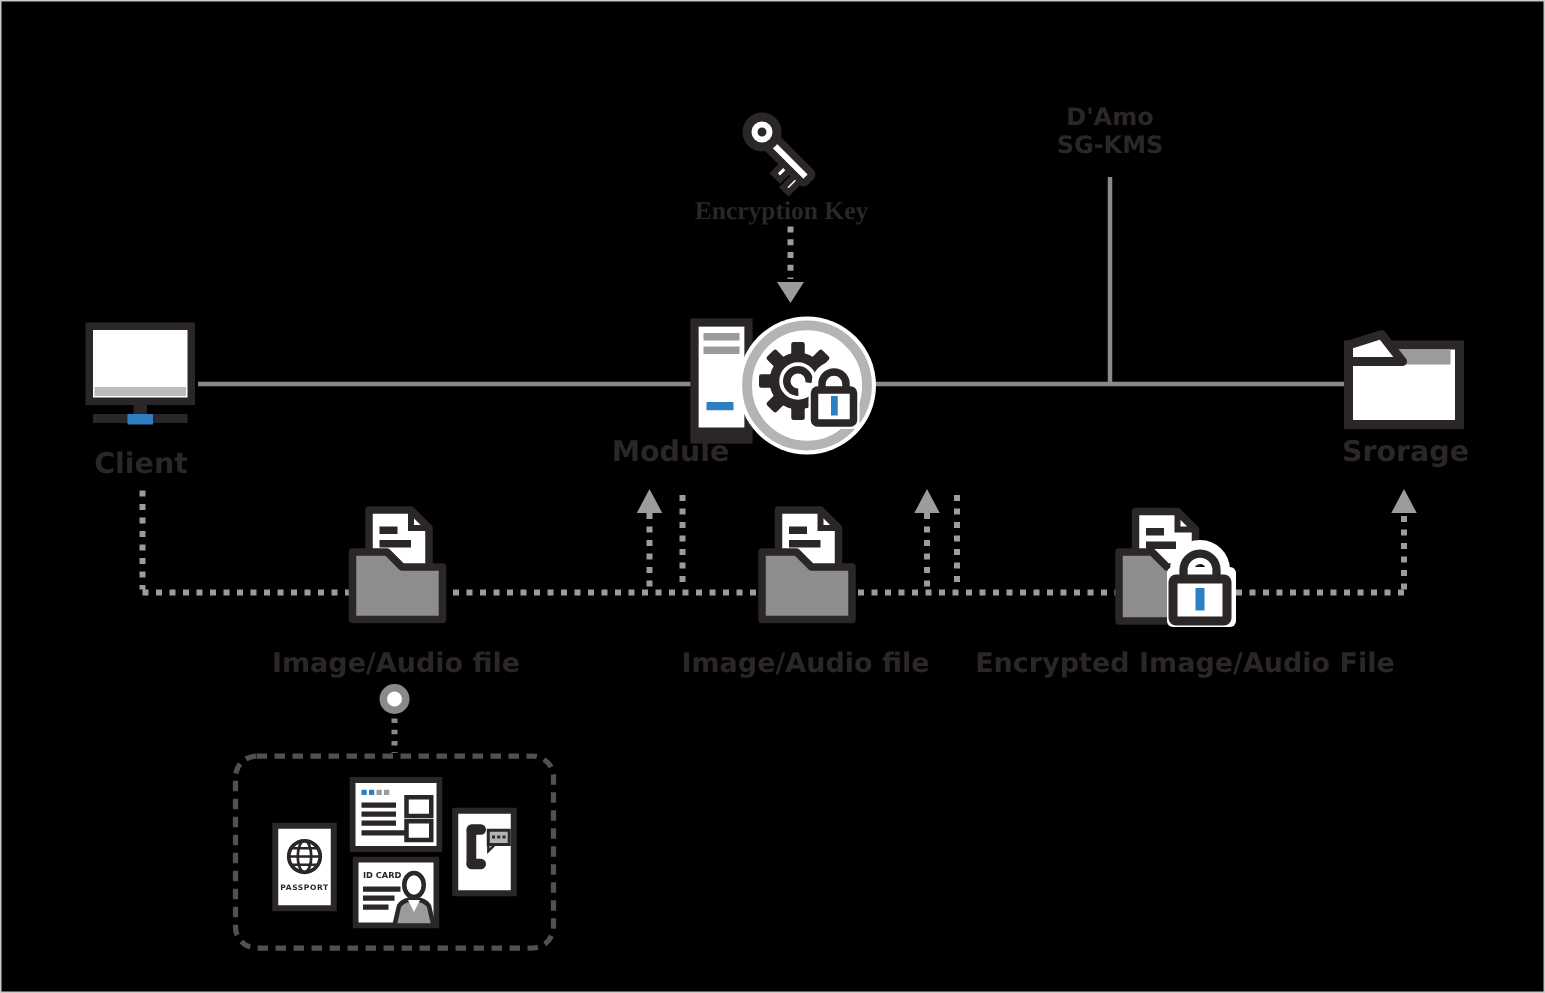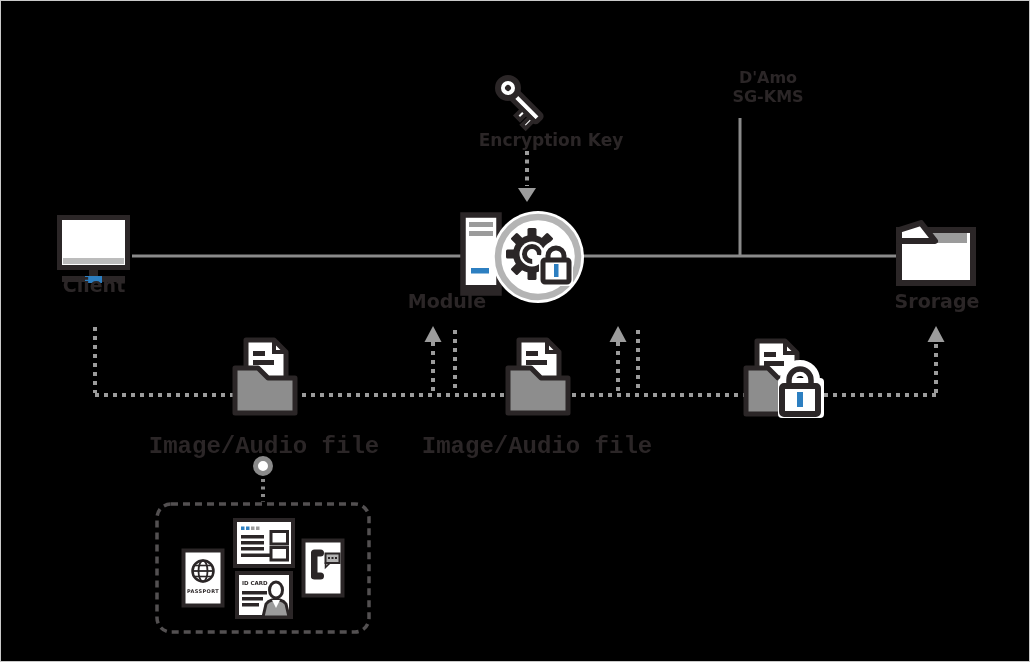--- a/index.html
+++ b/index.html
@@ -8,23 +8,23 @@
     box-shadow:inset 0 0 0 1px #c9c9c9;overflow:hidden;
     font-family:"DejaVu Sans","Liberation Sans",sans-serif;
   }
   .overlay{position:absolute;left:0;top:0;}
   .node{position:absolute;}
   .lbl{
     position:absolute;transform:translateX(-50%);
     color:#2b2627;font-weight:bold;white-space:nowrap;line-height:1.05;
   }
   .lbl-node{font-size:19px;}
-  .lbl-file{font-size:24px;font-family:Liberation Mono, monospace;}
+  .lbl-file{font-size:18px;}
   .lbl-key{font-size:17px;}
-  .lbl-kms{font-size:16px;text-align:center;line-height:19px;margin-left:28px;}
+  .lbl-kms{font-size:16px;text-align:center;line-height:19px;}
 </style>
 </head>
 <body>
 
 <div class="canvas">
 
   <svg class="overlay" width="1030" height="662">
 
     <line x1="132" y1="256" x2="898" y2="256" stroke="#8a8a8a" stroke-width="3"></line>
     <line x1="740" y1="118" x2="740" y2="256" stroke="#8a8a8a" stroke-width="3"></line>
@@ -53,21 +53,21 @@
 
   <div class="node" style="left:56px;top:214px;">
     <svg width="76" height="70" viewBox="0 0 76 70">
       <rect x="3.5" y="3.5" width="68" height="50" fill="#ffffff" stroke="#2b2627" stroke-width="5"></rect>
       <rect x="7" y="44" width="61" height="6" fill="#bcbcbc"></rect>
       <rect x="33" y="56" width="9" height="7" fill="#2b2627"></rect>
       <rect x="6" y="62" width="63" height="6" fill="#2b2627"></rect>
       <rect x="29" y="62" width="17" height="7" fill="#2d7fc1"></rect>
     </svg>
   </div>
-  <div class="lbl lbl-node" style="left:94px;top:276px;">Client</div>
+  <div class="lbl lbl-node" style="left:94px;top:300px;">Client</div>
 
   <div class="node" style="left:460px;top:212px;">
     <svg width="42" height="84" viewBox="0 0 42 84">
       <rect x="3" y="3" width="36" height="78" fill="#ffffff" stroke="#2b2627" stroke-width="5.5"></rect>
       <rect x="9" y="10" width="24" height="5" fill="#9b9b9b"></rect>
       <rect x="9" y="19" width="24" height="5" fill="#9b9b9b"></rect>
       <rect x="11" y="56" width="18" height="5.5" fill="#2d7fc1"></rect>
       <rect x="3" y="73" width="36" height="8" fill="#2b2627"></rect>
     </svg>
   </div>
@@ -112,21 +112,21 @@
     <svg width="76" height="72" viewBox="0 0 76 72">
       <g transform="translate(8,6) rotate(45 12 12)">
         <rect x="18" y="8" width="38" height="9" rx="2" fill="#ffffff" stroke="#2b2627" stroke-width="5"></rect>
         <rect x="37" y="17" width="6" height="9" fill="#ffffff" stroke="#2b2627" stroke-width="4"></rect>
         <rect x="48" y="17" width="5" height="11" fill="#ffffff" stroke="#2b2627" stroke-width="4"></rect>
         <circle cx="12" cy="12" r="10" fill="#ffffff" stroke="#2b2627" stroke-width="6"></circle>
         <circle cx="12" cy="12" r="3" fill="#2b2627"></circle>
       </g>
     </svg>
   </div>
-  <div class="lbl lbl-key" style="left:551px;top:132px;">Encryption Key</div>
+  <div class="lbl lbl-key" style="left:521px;top:132px;font-family:Liberation Serif, serif;">Encryption Key</div>
 
   <div class="node" style="left:232px;top:336px;">
     <svg width="66" height="82" viewBox="0 0 66 82">
       <path d="M14,4 H42 L54,16 V50 H14 Z" fill="#ffffff" stroke="#2b2627" stroke-width="5" stroke-linejoin="round"></path>
       <path d="M42,4 V16 H54" fill="none" stroke="#2b2627" stroke-width="4"></path>
       <rect x="21" y="15" width="12" height="5" fill="#2b2627"></rect>
       <rect x="21" y="24" width="21" height="5" fill="#2b2627"></rect>
       <polygon points="3,32 26,32 36,42 63,42 63,77 3,77" fill="#8d8d8d" stroke="#2b2627" stroke-width="5" stroke-linejoin="round"></polygon>
     </svg>
   </div>
@@ -150,20 +150,21 @@
       <rect x="22" y="18" width="12" height="5" fill="#2b2627"></rect>
       <rect x="22" y="27" width="20" height="5" fill="#2b2627"></rect>
       <polygon points="4,34 26,34 36,44 56,44 56,80 4,80" fill="#8d8d8d" stroke="#2b2627" stroke-width="5" stroke-linejoin="round"></polygon>
       <path d="M46,52 v-6 a12,12 0 0 1 24,0 v6" fill="none" stroke="#ffffff" stroke-width="16"></path>
       <rect x="36" y="44" width="46" height="40" rx="4" fill="#ffffff"></rect>
       <path d="M47,52 v-6 a11,11 0 0 1 22,0 v6" fill="none" stroke="#2b2627" stroke-width="5.5"></path>
       <rect x="40" y="52" width="36" height="28" rx="2" fill="#ffffff" stroke="#2b2627" stroke-width="6"></rect>
       <rect x="55" y="58" width="6" height="15" fill="#2d7fc1"></rect>
     </svg>
   </div>
+  <div class="lbl lbl-file" style="left:790px;top:434px;">Encrypted Image/Audio File</div>
 
   <div class="node" style="left:181px;top:548px;">
     <svg width="44" height="60" viewBox="0 0 44 60">
       <rect x="2.5" y="2.5" width="39" height="55" fill="#ffffff" stroke="#2b2627" stroke-width="4"></rect>
       <circle cx="22" cy="23" r="10.5" fill="none" stroke="#2b2627" stroke-width="2.5"></circle>
       <ellipse cx="22" cy="23" rx="4.5" ry="10.5" fill="none" stroke="#2b2627" stroke-width="1.8"></ellipse>
       <line x1="11.5" y1="23" x2="32.5" y2="23" stroke="#2b2627" stroke-width="1.8"></line>
       <line x1="13.5" y1="17.5" x2="30.5" y2="17.5" stroke="#2b2627" stroke-width="1.6"></line>
       <line x1="13.5" y1="28.5" x2="30.5" y2="28.5" stroke="#2b2627" stroke-width="1.6"></line>
       <text x="22" y="45" text-anchor="middle" font-size="5" font-weight="bold" letter-spacing="0.4" fill="#2b2627">PASSPORT</text>

